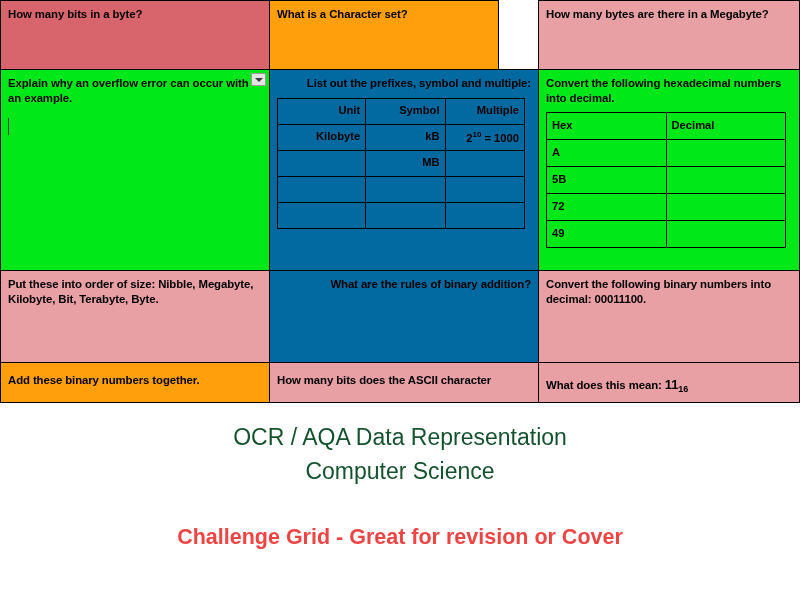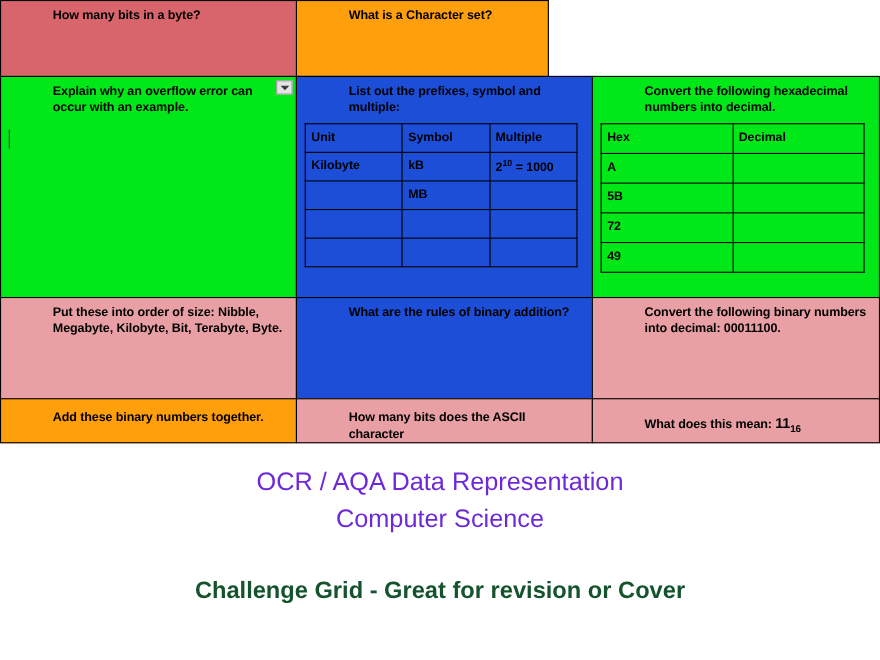--- a/index.html
+++ b/index.html
@@ -30,29 +30,28 @@
     border: 1px solid #000000;
     padding: 6px 7px 4px 7px;
     overflow: hidden;
   }
   .cell > .q {
     font-size: 11.4px;
     font-weight: bold;
     line-height: 1.28;
     letter-spacing: -0.1px;
     display: block;
-    margin-left: 40px;
   }
 
   
   .c-red    { background: #d9656c; }
   .c-orange { background: #ff9f0c; }
   .c-pink   { background: #e8a0a5; }
   .c-green  { background: #00e818; }
-  .c-yellow { background: #1d4ed8; }
+  .c-yellow { background: #0369a1; text-align: right; }
 
   
   .combo-btn {
     position: absolute;
     right: 3px;
     top: 3px;
     width: 15px;
     height: 13px;
     background: #e4e4e4;
     border: 1px solid #9a9a9a;
@@ -107,42 +106,45 @@
     position: absolute;
     left: 0;
     top: 420px;
     width: 800px;
     text-align: center;
   }
   .caption-title {
     font-size: 23px;
     font-weight: normal;
     line-height: 1.48;
-    color: #6d28d9;
+    color: #14532d;
   }
   .caption-sub {
     margin-top: 37px;
     font-size: 21.5px;
     font-weight: bold;
-    color: #14532d;
+    color: #ef4444;
   }
 </style>
 </head>
 <body>
 
 <div class="grid">
 
   <div class="cell c-red" style="left:0px;top:0px;width:270px;height:70px;">
     <span class="q">How many bits in a byte?</span>
   </div>
 
   <div class="cell c-orange" style="left:269px;top:0px;width:230px;height:70px;">
     <span class="q">What is a Character set?</span>
   </div>
 
+  <div class="cell c-pink" style="left:538px;top:0px;width:262px;height:70px;">
+    <span class="q">How many bytes are there in a Megabyte?</span>
+  </div>
 
   <div class="cell c-green" style="left:0px;top:69px;width:270px;height:202px;">
     <span class="combo-btn">
       <svg width="8" height="6" viewBox="0 0 8 6" aria-hidden="true">
         <polygon points="0,1 8,1 4,5" fill="#3b3b3b"></polygon>
       </svg>
     </span>
     <span class="q" style="max-width:248px;">Explain why an overflow error can occur with an example.</span>
     <span class="caret-text"></span>
   </div>

